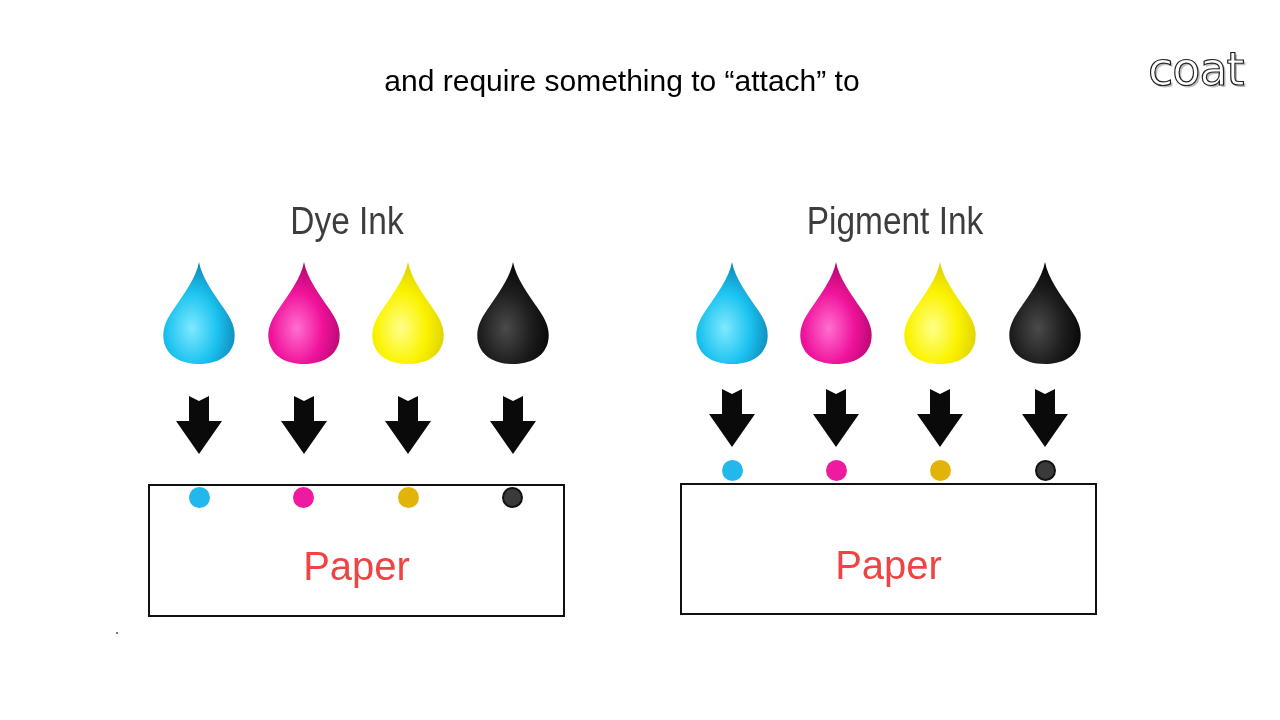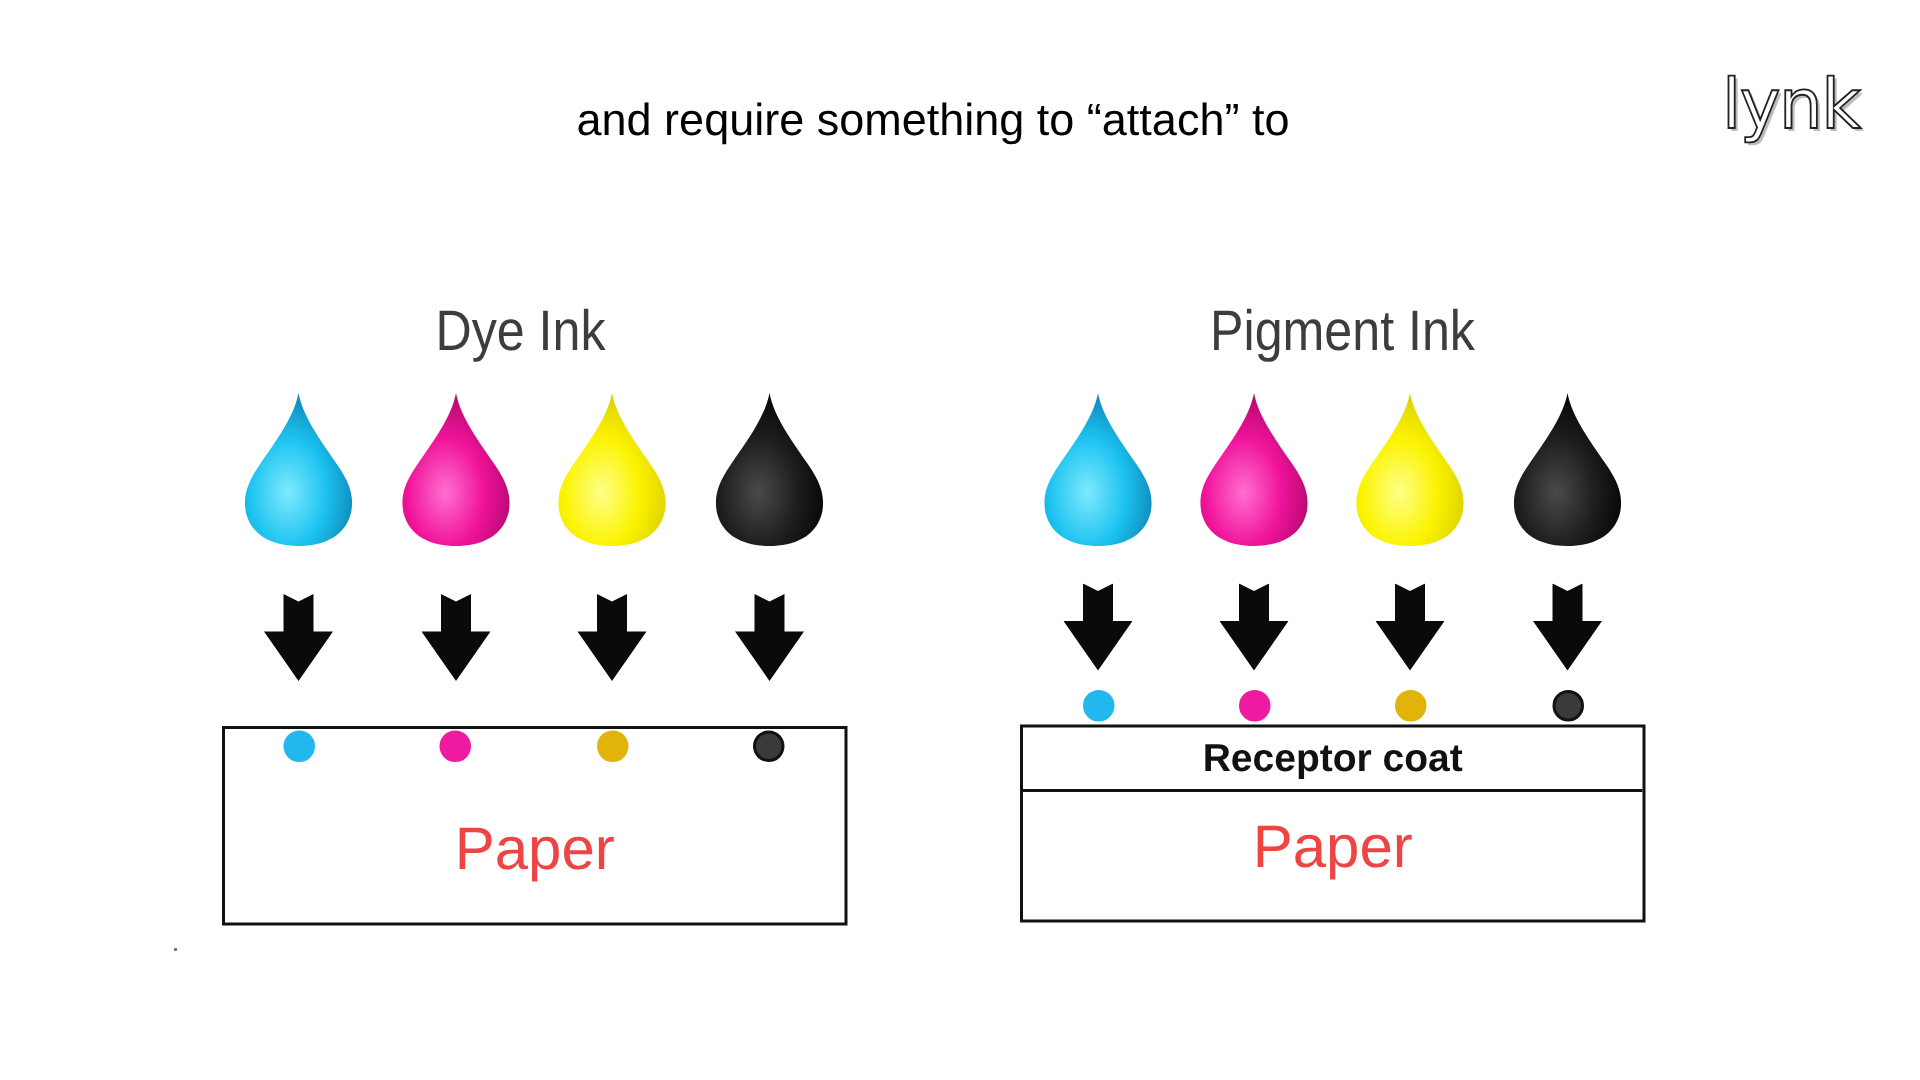--- a/index.html
+++ b/index.html
@@ -78,21 +78,21 @@
     <symbol id="drop-shape" viewBox="0 0 74 106">
       <path d="M37 2 C40 18 52 34 63 50 C72 63 74 72 72 82 C68 98 53 104 37 104 C21 104 6 98 2 82 C0 72 2 63 11 50 C22 34 34 18 37 2 Z"></path>
     </symbol>
     <symbol id="arrow-shape" viewBox="0 0 46 58">
       <path d="M13 0 L23 5 L33 0 L33 25 L46 25 L23 58 L0 25 L13 25 Z"></path>
     </symbol>
   </defs>
 </svg>
 
 <div class="slide-title">and require something to “attach” to</div>
-<div class="logo">lynk</div>
+<div class="logo">coat</div>
 
 <div>
   <div class="panel-heading" style="left:246px; width:202px; text-align:center;">Dye Ink</div>
 
   <svg class="drop" style="left:162px; top:260px;">
       <use href="#drop-shape" fill="url(#g-cyan)"></use>
     </svg>
   <svg class="drop" style="left:267px; top:260px;">
       <use href="#drop-shape" fill="url(#g-magenta)"></use>
     </svg>
@@ -154,18 +154,17 @@
   <svg class="arrow" style="left:1022px; top:389px;">
       <use href="#arrow-shape" fill="#0a0a0a"></use>
     </svg>
 
   <div class="dot" style="left:722px; top:460px; background:#22b8ee;"></div>
   <div class="dot" style="left:826px; top:460px; background:#ee1aa0;"></div>
   <div class="dot" style="left:930px; top:460px; background:#e2b40a;"></div>
   <div class="dot" style="left:1035px; top:460px; background:#3a3a3a; border:2px solid #111; box-sizing:border-box;"></div>
 
   <div class="box" style="left:680px; top:483px; width:417px; height:132px;">
-    <div class="receptor">Receptor coat</div>
     <div class="paper-label" style="top:58px;">Paper</div>
   </div>
 </div>
 
 <div class="speck"></div>
 
 </body></html>

